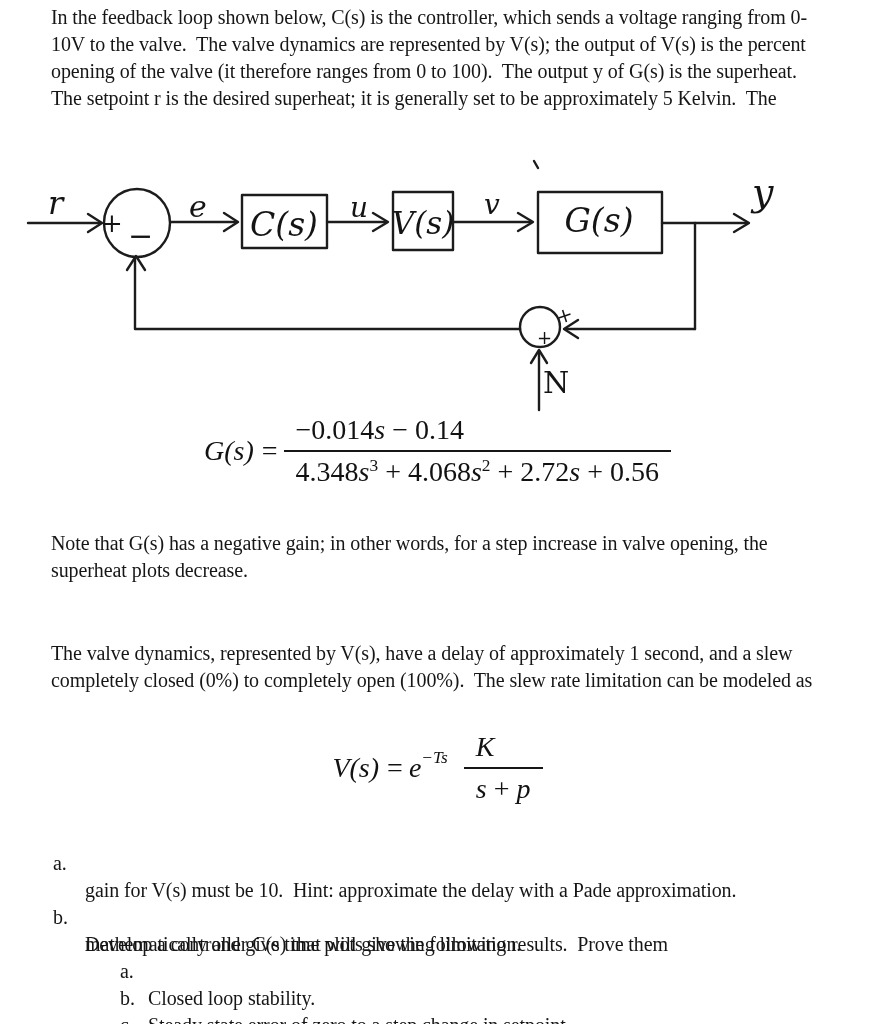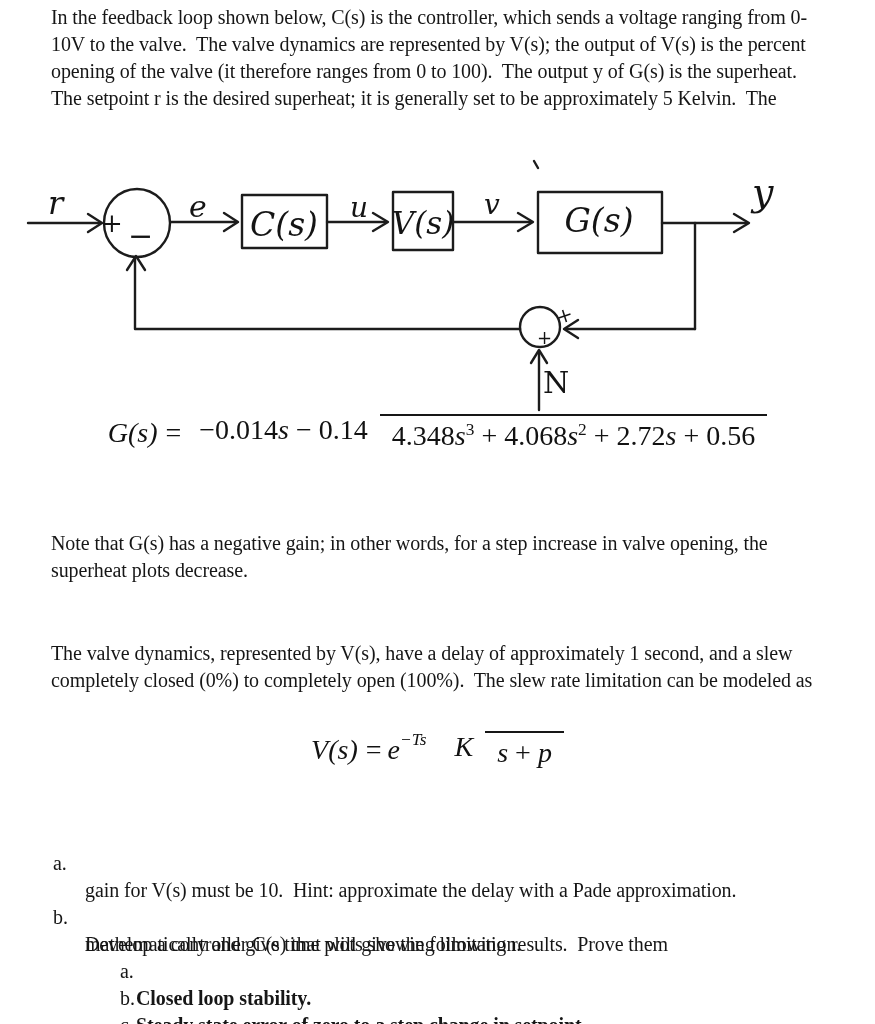--- a/index.html
+++ b/index.html
@@ -14,34 +14,34 @@
   .diagram path,.diagram rect,.diagram ellipse,.diagram circle{
     fill:none;stroke:#1c1c1c;stroke-width:2.4;stroke-linecap:round;stroke-linejoin:round;
   }
   .diagram text{fill:#141414;font-family:"DejaVu Serif",serif;font-style:italic;}
   .diagram text.upright{font-style:normal;}
   
   .formula{position:absolute;left:0;width:875px;display:flex;justify-content:center;
     align-items:center;font-size:28px;color:#121212;white-space:pre;}
   .formula .fname{font-style:italic;}
   .formula .feq{margin:0 6px 0 8px;}
-  .frac{display:inline-flex;flex-direction:row;text-align:left;font-family:Liberation Serif, serif;}
+  .frac{display:inline-flex;flex-direction:column;text-align:left;font-family:Liberation Serif, serif;}
   .frac .num{padding:0 12px 4px 12px;}
   .frac .den{border-top:2.2px solid #161616;padding:4px 12px 0 12px;}
   .formula i{font-style:italic;}
   .formula sup{font-size:0.62em;line-height:0;}
   .exp-sup{font-size:0.62em;position:relative;top:-0.55em;}
   .vfrac{margin-left:16px;}
   
   .tasks{position:absolute;left:0;top:823px;width:875px;font-size:20px;letter-spacing:-0.1px;}
   .trow{position:relative;height:27px;line-height:27px;white-space:pre;}
   .tlab{position:absolute;left:53px;}
   .ttext{position:absolute;left:85px;}
   .slab{position:absolute;left:120px;}
-  .stext{position:absolute;left:136px;font-weight:bold;}
+  .stext{position:absolute;left:148px;}
 </style>
 </head>
 <body>
 
 <div class="para" style="top:4px">
   <div class="pline">In the feedback loop shown below, C(s) is the controller, which sends a voltage ranging from 0-</div>
   <div class="pline">10V to the valve.  The valve dynamics are represented by V(s); the output of V(s) is the percent</div>
   <div class="pline">opening of the valve (it therefore ranges from 0 to 100).  The output y of G(s) is the superheat.</div>
   <div class="pline">The setpoint r is the desired superheat; it is generally set to be approximately 5 Kelvin.  The</div>
 </div>

